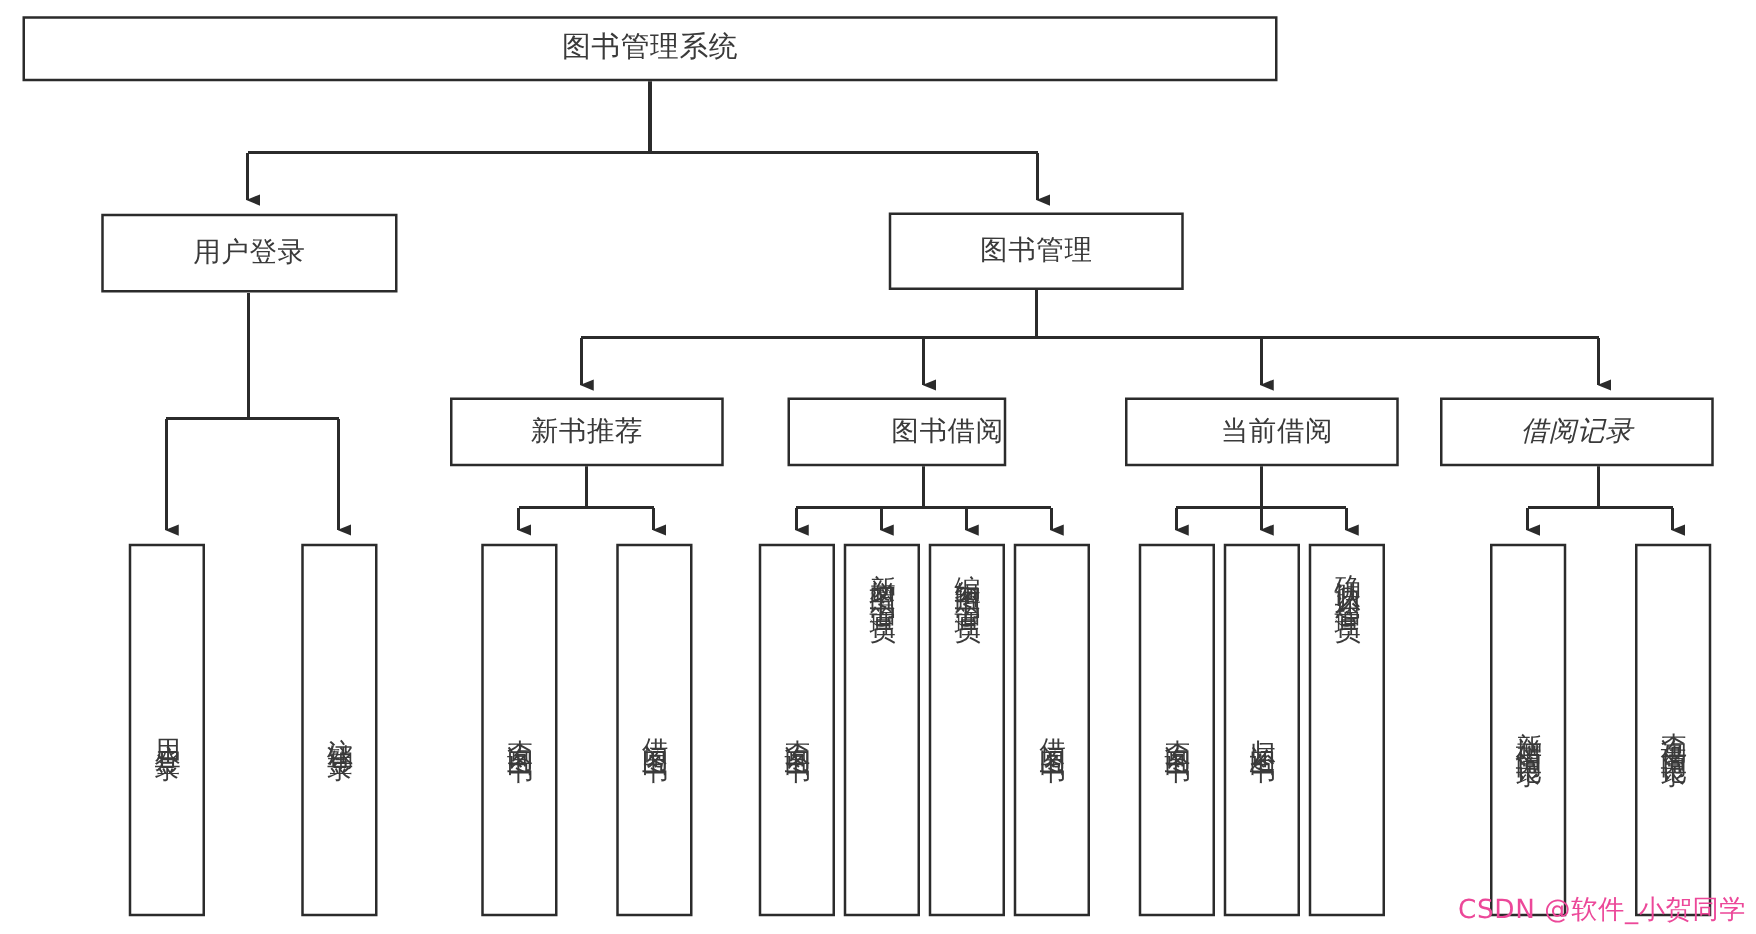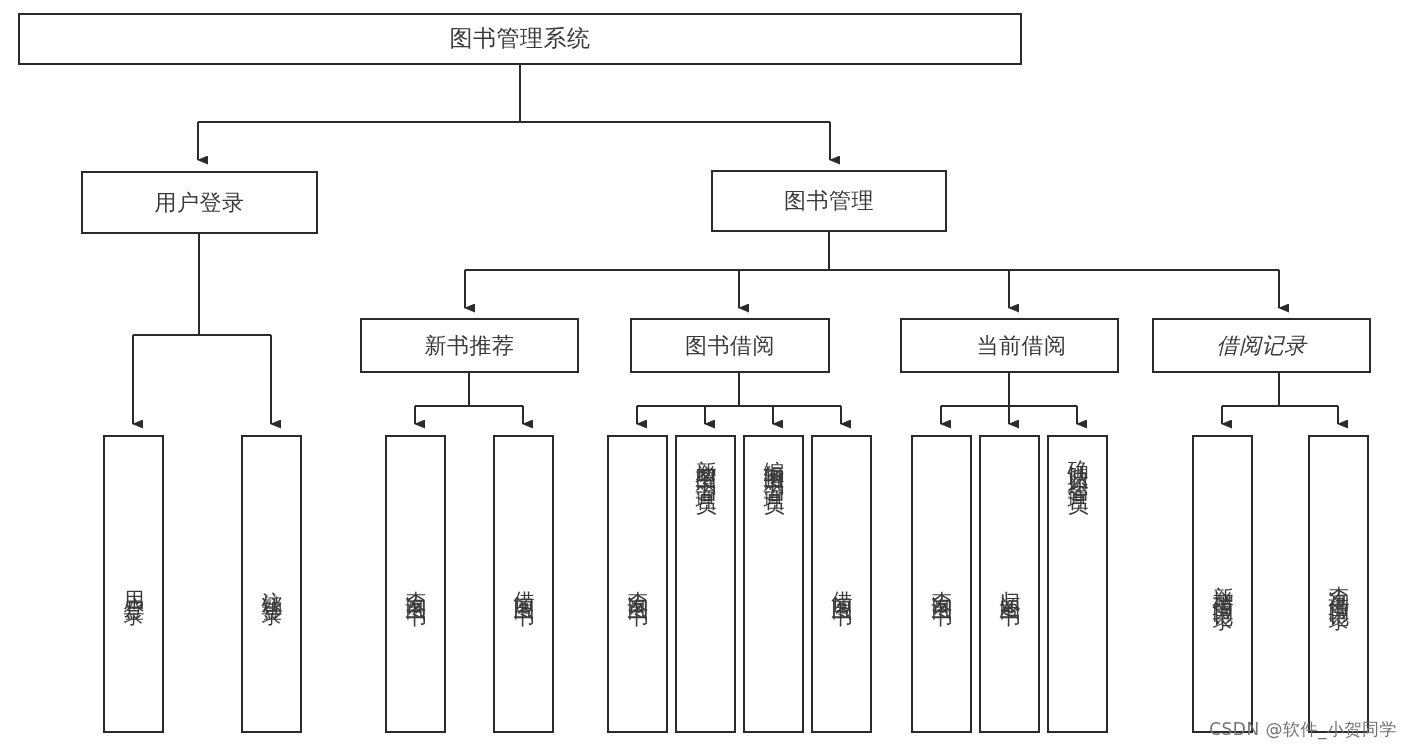--- a/index.html
+++ b/index.html
@@ -63,22 +63,22 @@
     white-space: nowrap;
   }
   .node.v-node.centered {
     align-items: center;
     padding-top: 0;
   }
   .watermark {
     position: absolute;
     right: 8px;
     bottom: 6px;
-    font-size: 17px;
-    color: #737373;
+    font-size: 21px;
+    color: #ec4899;
     z-index: 9;
     white-space: nowrap;
     letter-spacing: 0.5px;
   }
 </style>
 </head>
 <body>
 
 <div id="canvas">
 
@@ -141,21 +141,21 @@
   <div class="node h-node" style="left:81px; top:171px; width:237px; height:63px;">
     <span class="lbl">用户登录</span>
   </div>
   <div class="node h-node" style="left:360px; top:318px; width:219px; height:55px;">
     <span class="lbl">新书推荐</span>
   </div>
 
   <div class="node h-node" style="left:711px; top:170px; width:236px; height:62px;">
     <span class="lbl">图书管理</span>
   </div>
-  <div class="node h-node" style="left:630px; top:318px; width:200px; height:55px;">
+  <div class="node h-node" style="left:630px; top:318px; width:175px; height:55px;justify-content:flex-end;">
     <span class="lbl">图书借阅</span>
   </div>
   <div class="node h-node" style="left:900px; top:318px; width:219px; height:55px;padding-left:24px;">
     <span class="lbl">当前借阅</span>
   </div>
   <div class="node h-node" style="left:1152px; top:318px; width:219px; height:55px;font-style:italic;">
     <span class="lbl">借阅记录</span>
   </div>
 
   <div class="node v-node centered" style="left:103px; top:435px; width:61px; height:298px;">

